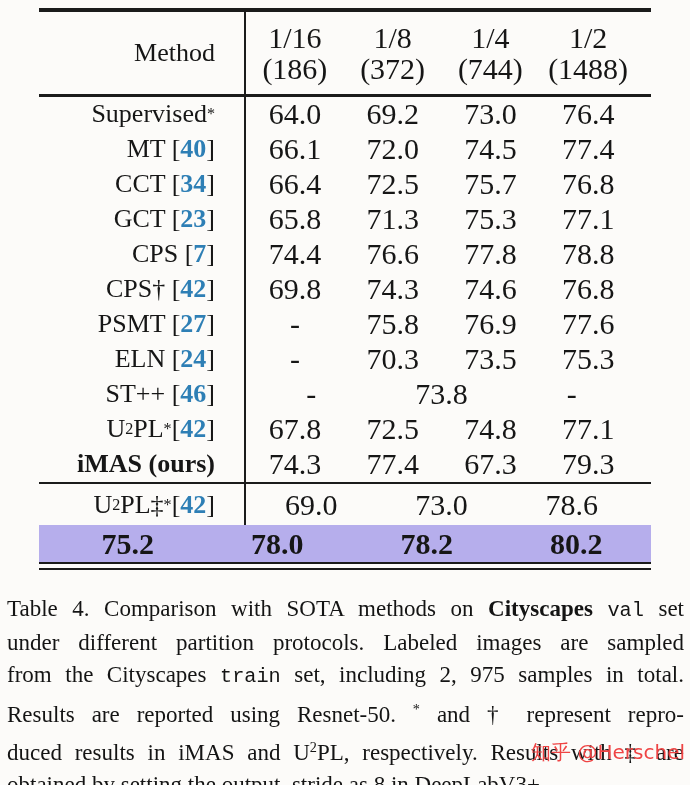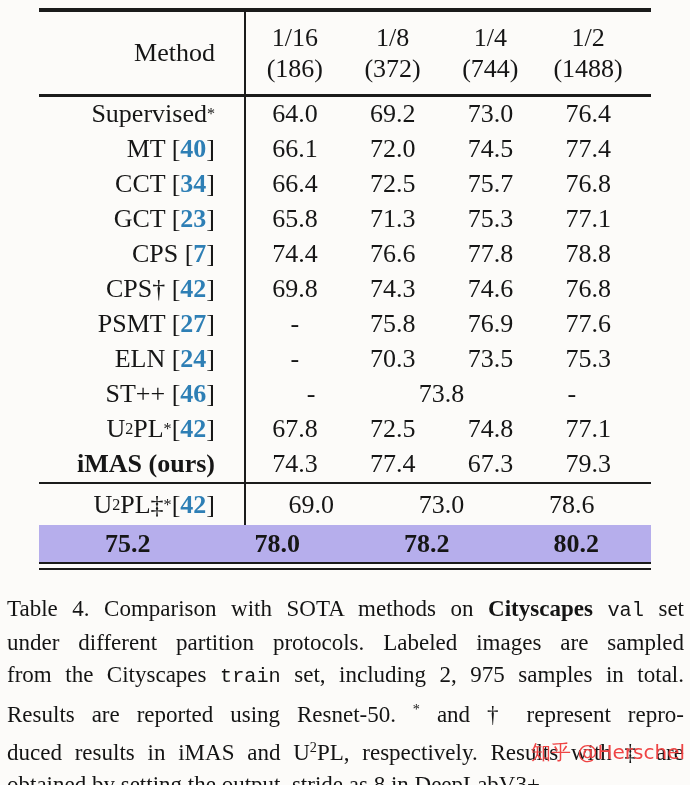--- a/index.html
+++ b/index.html
@@ -18,21 +18,21 @@
   .rule.mid { height:2.5px; }
   .dbl-rule { height:8px; border-top:2.5px solid #1b1b1b; border-bottom:2.5px solid #1b1b1b; }
 
   .trow { display:flex; align-items:stretch; }
   .mcol {
     width:207px; border-right:2px solid #1b1b1b;
     display:flex; align-items:center; justify-content:flex-end;
     padding-right:29px; font-size:26px; white-space:nowrap;
   }
   .dcols { flex:1; display:flex; padding-right:14px; }
-  .dcol { flex:1; display:flex; align-items:center; justify-content:center; font-size:26px; }
+  .dcol { flex:1; display:flex; align-items:center; justify-content:center; font-size:30px; }
 
   .thead { height:82px; }
   .thead .dcol { flex-direction:column; justify-content:center; line-height:31px; }
   .body-row { height:35px; }
   .brow1 { height:41px; }
   .brow2 { height:37px; }
 
   .hl { background:var(--hl,#b6aeec); }
   .b { font-weight:bold; }
   .cite { color:var(--cite,#2e7fb5);font-weight:bold; }

